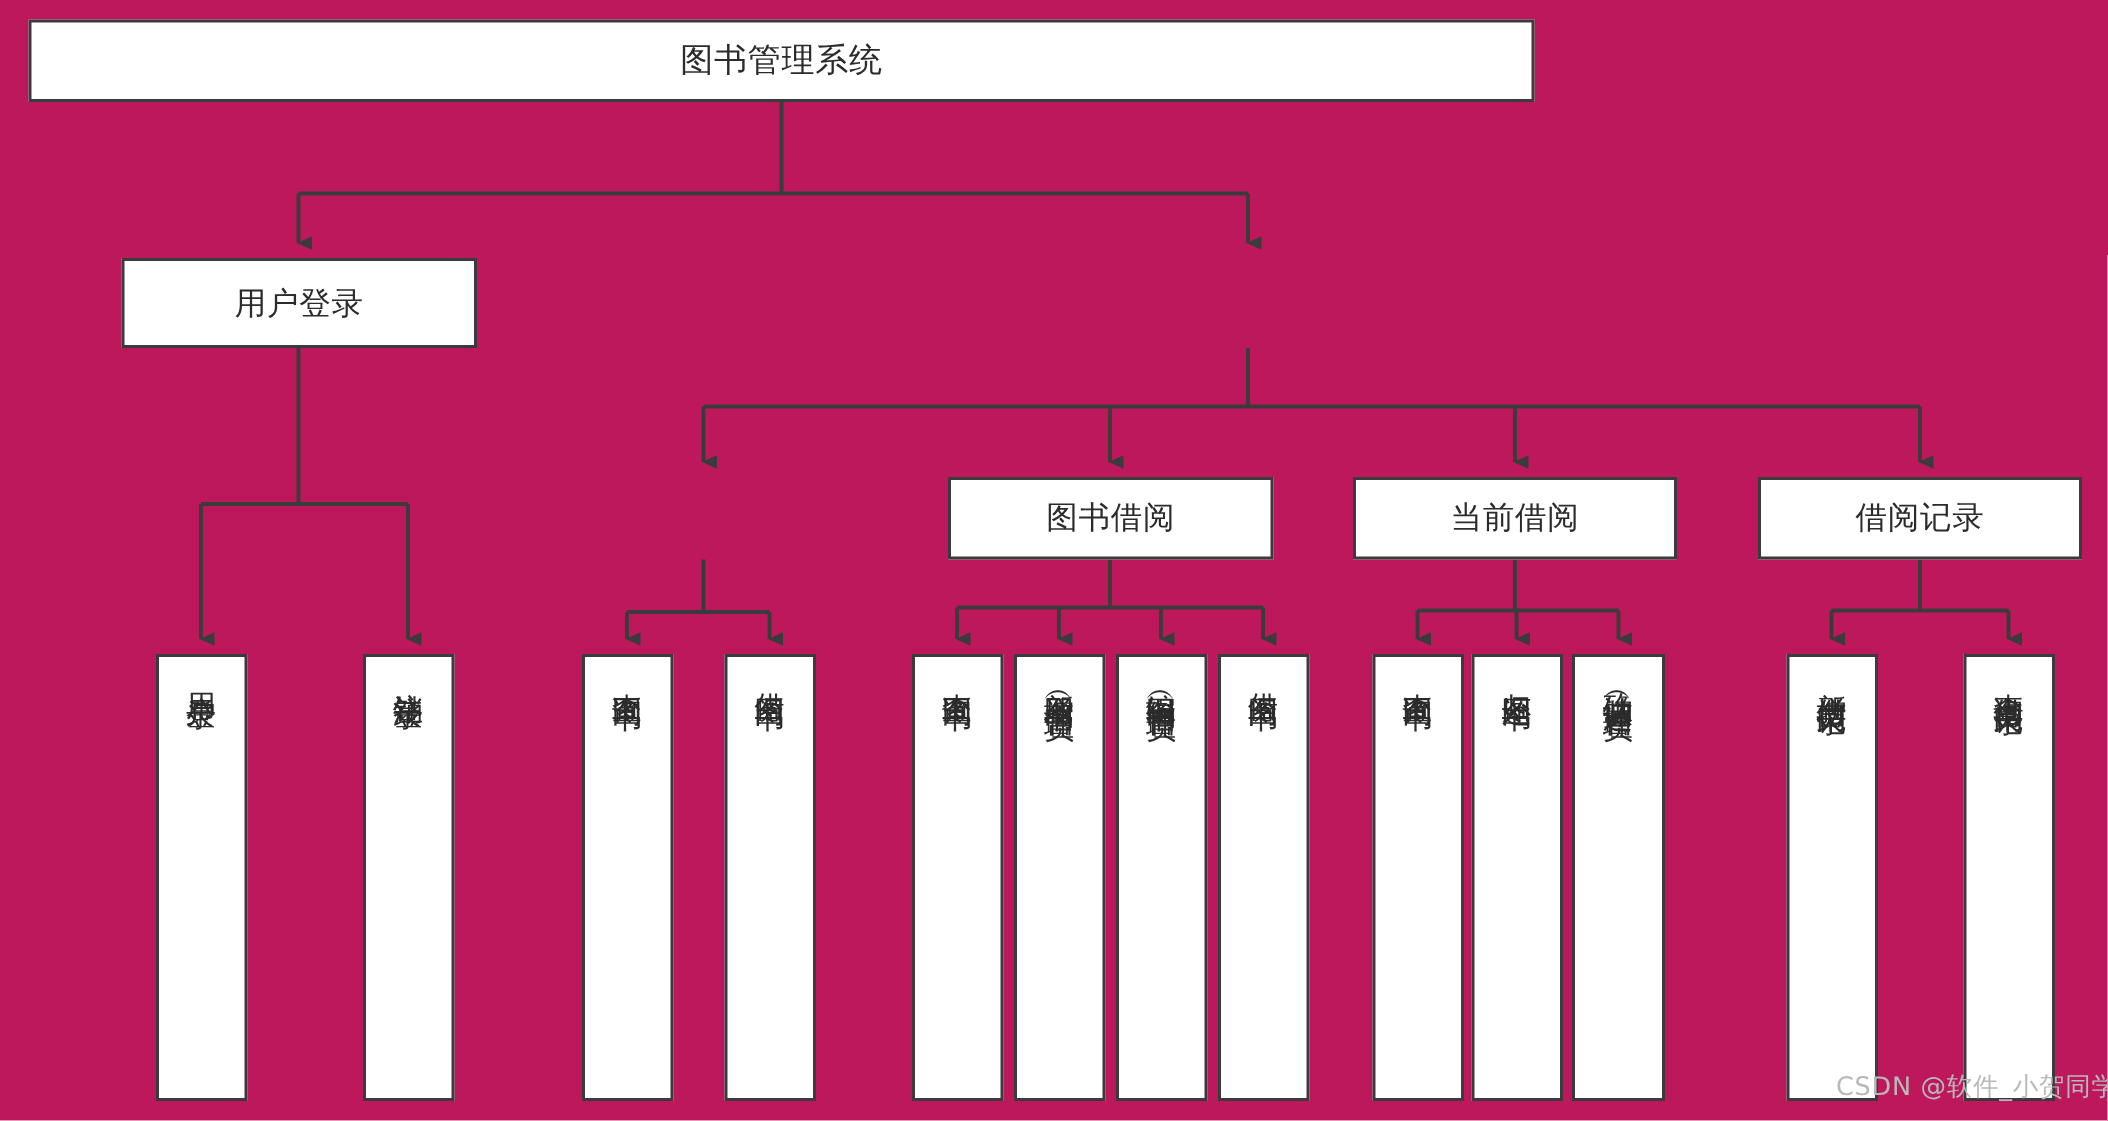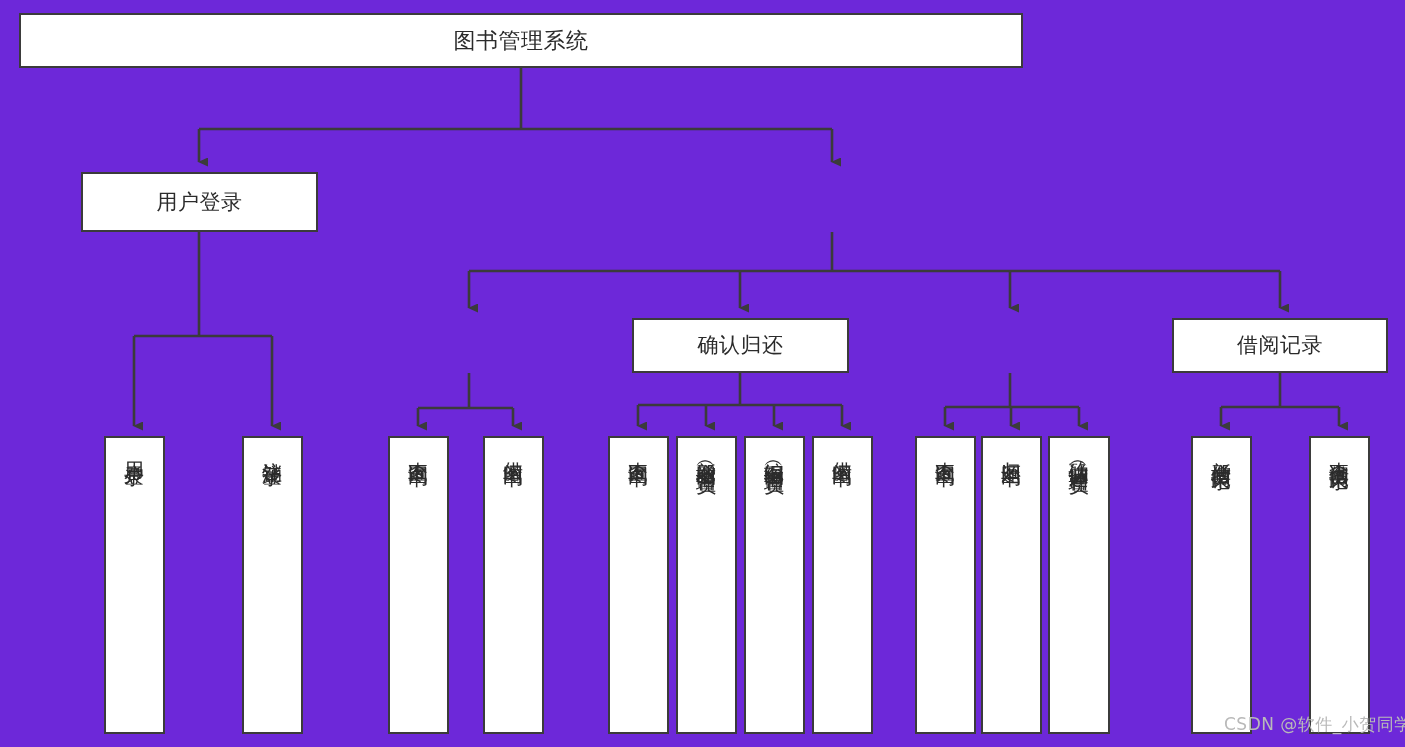--- a/index.html
+++ b/index.html
@@ -8,21 +8,21 @@
     padding: 0;
     background: #ffffff;
   }
   body {
     font-family: "DejaVu Sans", "Liberation Sans", sans-serif;
   }
   #diagram-root {
     position: relative;
     width: 1405px;
     height: 747px;
-    background: #6d28d9;
+    background: #be185d;
     overflow: hidden;
   }
   #edges-layer {
     position: absolute;
     left: 0;
     top: 0;
     width: 1405px;
     height: 747px;
     pointer-events: none;
   }
@@ -132,23 +132,26 @@
     <span class="node-label">图书管理系统</span>
   </div>
 
   <div class="node horiz" style="left:81px; top:172px; width:237px; height:60px;">
     <span class="node-label">用户登录</span>
   </div>
 
 
 
   <div class="node horiz" style="left:632px; top:318px; width:217px; height:55px;">
-    <span class="node-label">确认归还</span>
-  </div>
-
+    <span class="node-label">图书借阅</span>
+  </div>
+
+  <div class="node horiz" style="left:902px; top:318px; width:216px; height:55px;">
+    <span class="node-label">当前借阅</span>
+  </div>
 
   <div class="node horiz" style="left:1172px; top:318px; width:216px; height:55px;">
     <span class="node-label">借阅记录</span>
   </div>
 
   <div class="node vert" style="left:104px; top:436px; width:61px; height:298px;">
     <span class="node-label">用户登录</span>
   </div>
 
   <div class="node vert" style="left:242px; top:436px; width:61px; height:298px;">

